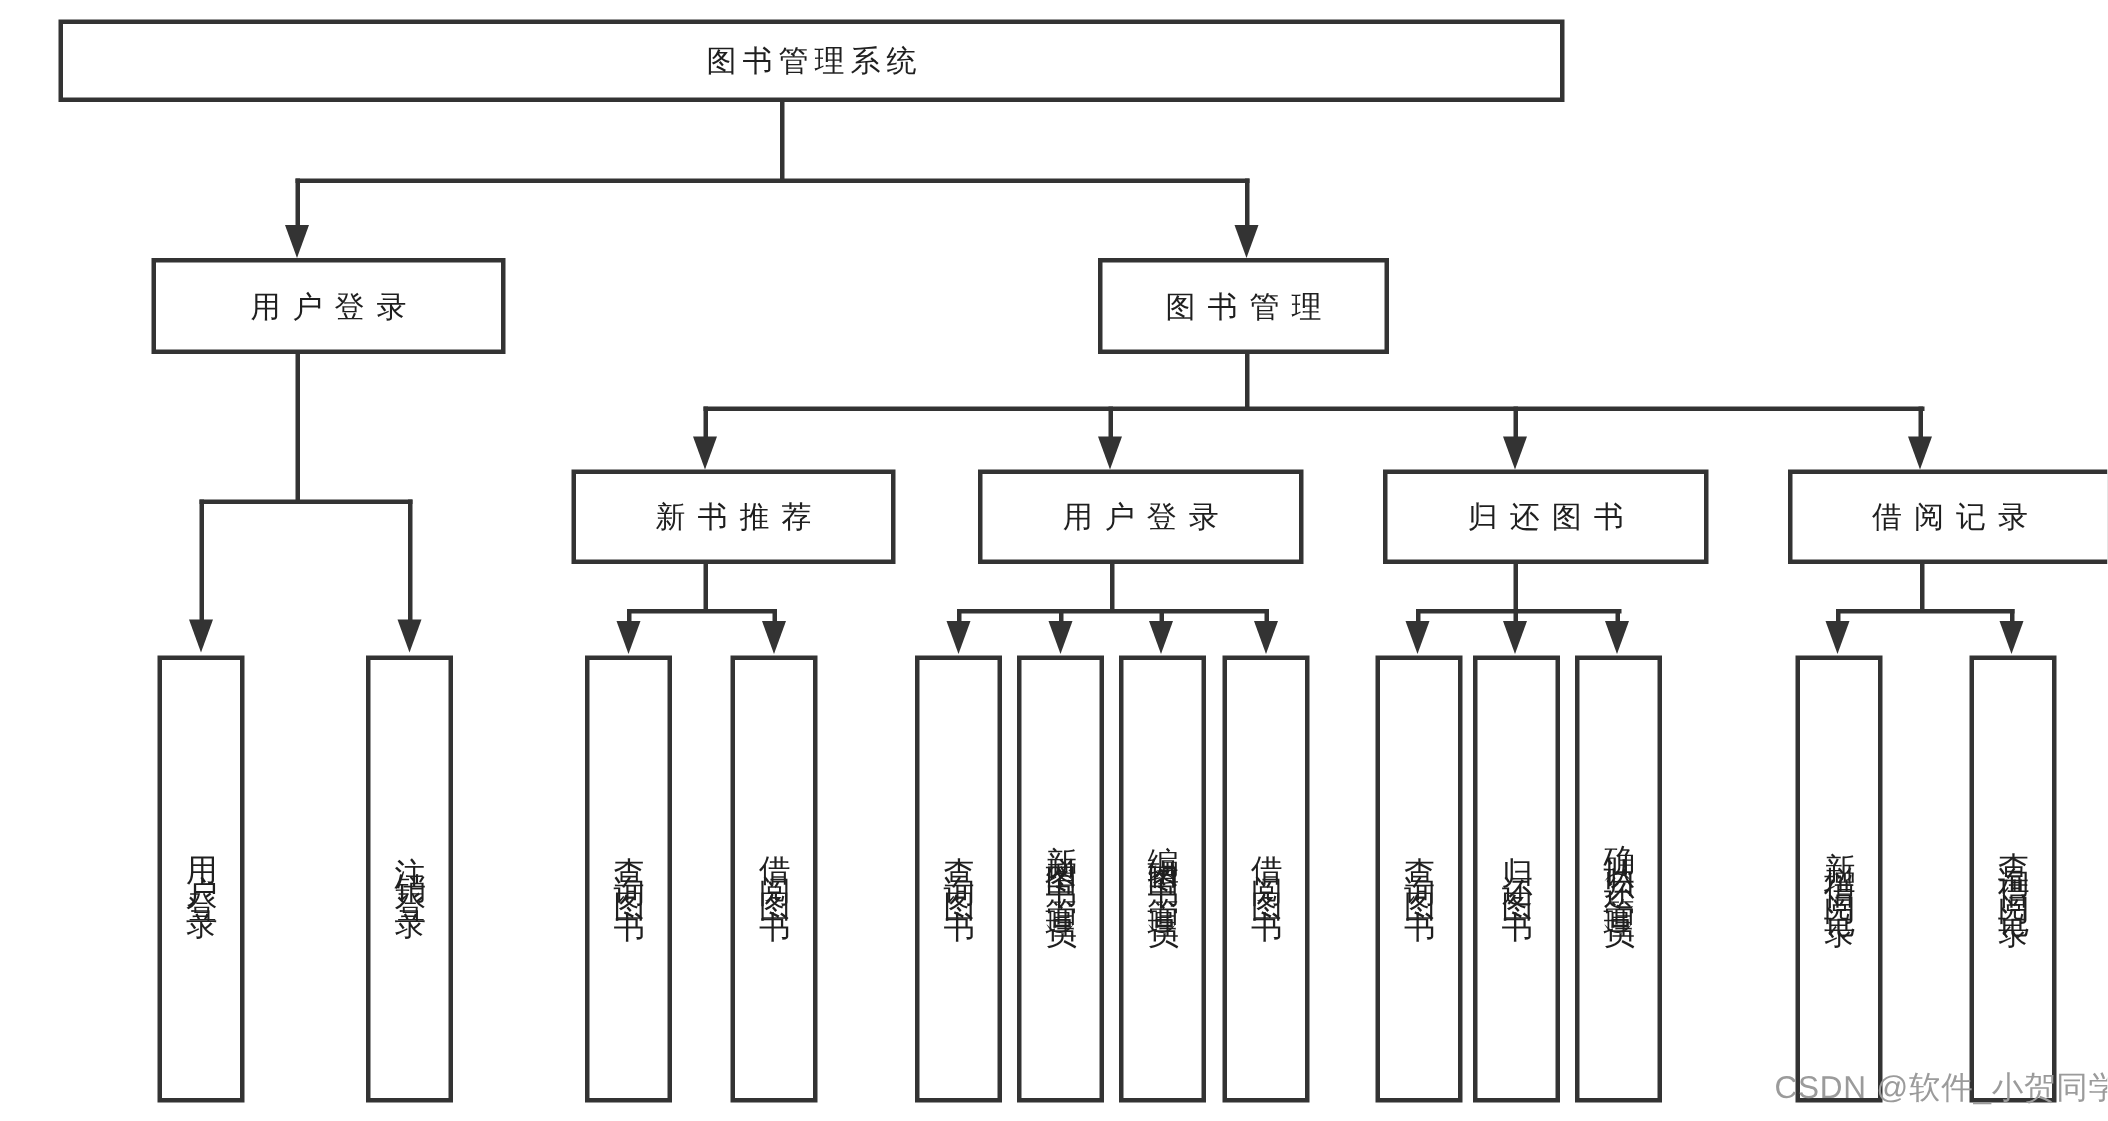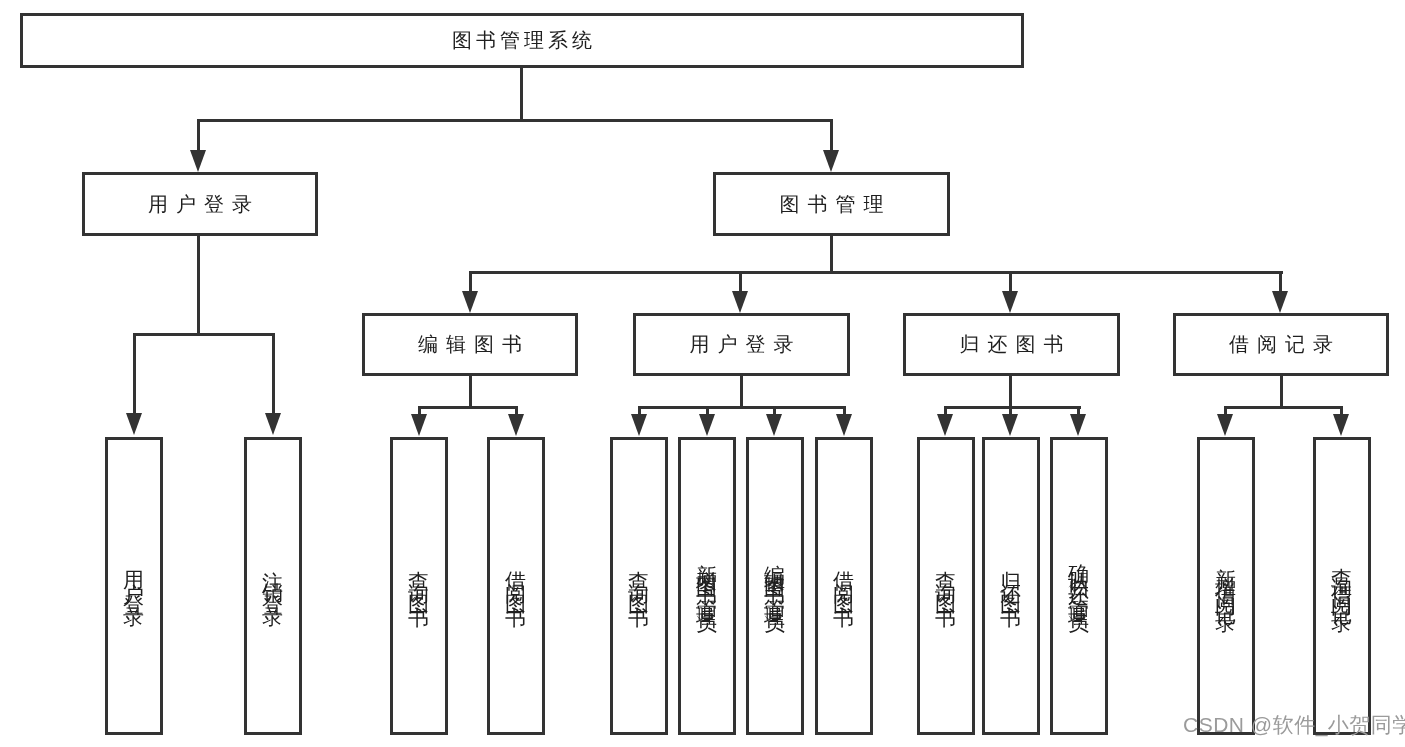--- a/index.html
+++ b/index.html
@@ -13,21 +13,21 @@
   .ln{position:absolute;background:var(--line,#333333);}
   
   .ah{position:absolute;width:0;height:0;
       border-left:8px solid transparent;border-right:8px solid transparent;
       border-top:22px solid var(--line,#333333);}
   
   .node{position:absolute;box-sizing:border-box;background:#ffffff;
         border:3px solid var(--line,#333333);
         display:flex;align-items:center;justify-content:center;
         font-size:20px;letter-spacing:8px;text-indent:8px;
-        z-index:2;}
+        z-index:2;margin-left:19px;}
   .node.root{letter-spacing:4px;text-indent:4px;}
   
   .vnode{position:absolute;box-sizing:border-box;background:#ffffff;
          border:3px solid var(--line,#333333);
          top:437px;width:58px;height:298px;
          display:flex;align-items:center;justify-content:center;
          padding-bottom:16px;z-index:2;}
   .vnode span{writing-mode:vertical-rl;text-orientation:mixed;
               font-size:21px;line-height:1;}
   .ls12 span{letter-spacing:12px;}
@@ -101,26 +101,26 @@
   <div class="ln" style="left:1340px;top:406px;width:3px;height:10px;"></div>
   <div class="ah" style="left:1333px;top:414px;"></div>
 
   <div class="node root" style="left:20px;top:13px;width:1004px;height:55px;">
     <span>图书管理系统</span>
   </div>
 
   <div class="node" style="left:82px;top:172px;width:236px;height:64px;">
     <span>用户登录</span>
   </div>
-  <div class="node" style="left:713px;top:172px;width:237px;height:64px;">
+  <div class="node" style="left:713px;top:172px;width:194px;height:64px;">
     <span>图书管理</span>
   </div>
 
   <div class="node" style="left:362px;top:313px;width:216px;height:63px;">
-    <span>编辑图书</span>
+    <span>新书推荐</span>
   </div>
   <div class="node" style="left:633px;top:313px;width:217px;height:63px;">
     <span>用户登录</span>
   </div>
   <div class="node" style="left:903px;top:313px;width:217px;height:63px;">
     <span>归还图书</span>
   </div>
   <div class="node" style="left:1173px;top:313px;width:216px;height:63px;">
     <span>借阅记录</span>
   </div>

